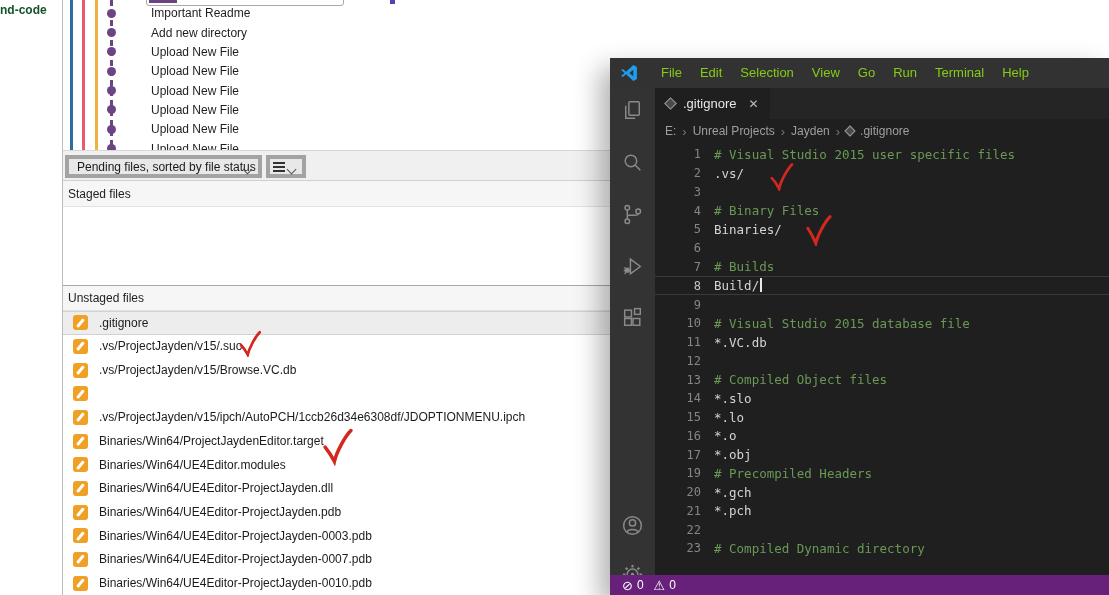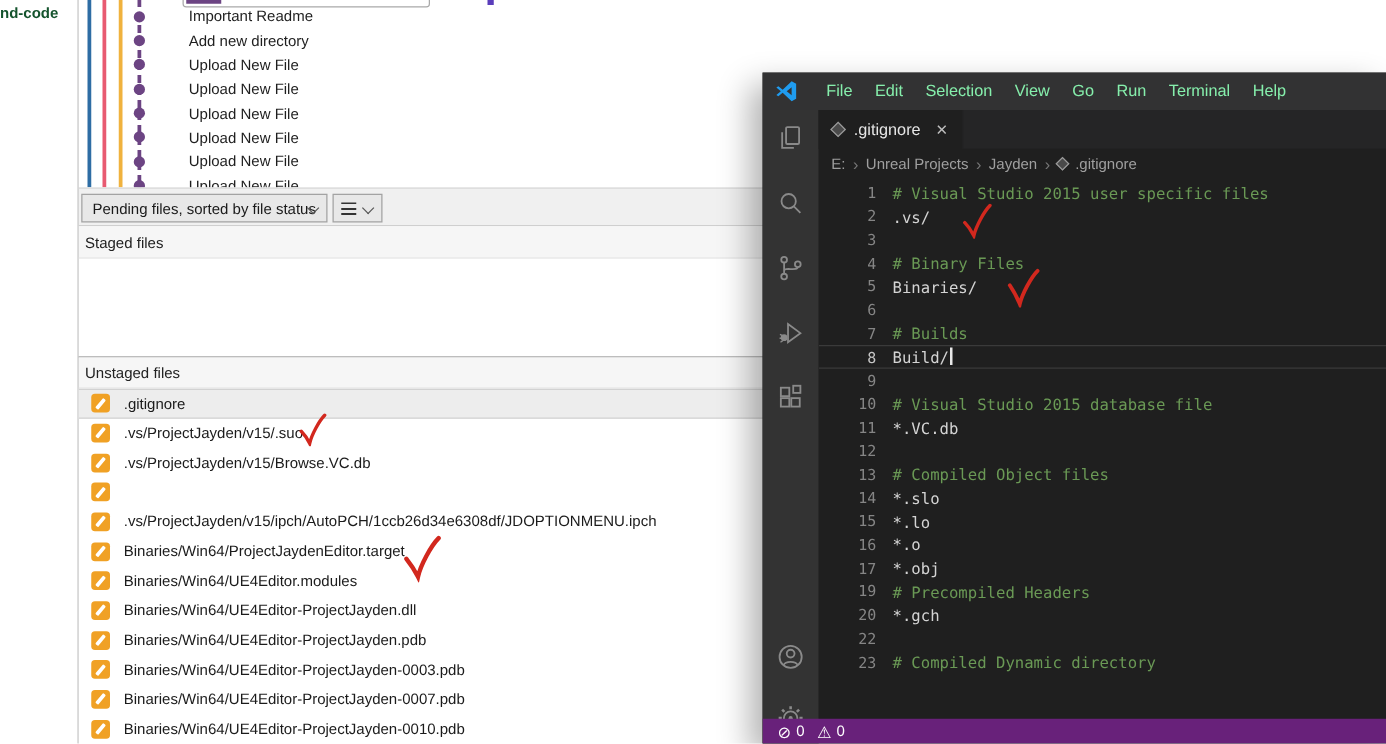--- a/index.html
+++ b/index.html
@@ -19,21 +19,21 @@
   .commit-rows{position:absolute;left:0;top:3.5px;right:0;}
   .commit-row{position:relative;height:19.35px;display:flex;align-items:center;}
   .commit-dot{position:absolute;left:43.5px;top:5.2px;width:9px;height:9px;border-radius:50%;background:var(--lane4);}
   .commit-msg{margin-left:88px;font-size:12px;color:#1e1e1e;white-space:nowrap;}
   .clip-row{position:absolute;left:83px;top:-9px;width:196px;height:13px;background:#fff;border:1px solid #a9a9a9;border-radius:3px;}
   .clip-purple{position:absolute;left:2px;top:2px;bottom:2px;width:28px;background:var(--lane4);}
   .clip-tick{position:absolute;left:327px;top:0;width:5px;height:4px;background:#5a3dbb;}
 
   .toolbar{position:absolute;left:63px;top:150px;width:557px;height:31px;background:#f0f0f0;
            border-top:1px solid #d8d8d8;border-bottom:1px solid #cfcfcf;box-sizing:border-box;}
-  .combo{position:absolute;top:4px;height:23px;background:#e8e8e8;border:1px solid #a3a3a3;
+  .combo{position:absolute;top:4px;height:23px;background:#e8e8e8;border:4px solid #a3a3a3;
          display:flex;align-items:center;font-size:12px;color:#1a1a1a;box-sizing:border-box;}
   .combo-filter{left:2px;width:197px;padding-left:8px;}
   .combo-view{left:203px;width:40px;justify-content:center;}
   .chev{position:absolute;right:7px;top:7px;width:6px;height:6px;border-right:1.6px solid #555;
         border-bottom:1.6px solid #555;transform:rotate(45deg);}
   .burger{width:12px;height:10px;margin-right:14px;
           background:repeating-linear-gradient(180deg,#333 0 1.6px,transparent 1.6px 4.2px);}
 
   .section-header{position:absolute;left:63px;width:557px;background:#f6f6f6;display:flex;align-items:center;
                   font-size:12px;color:#222;padding-left:5px;box-sizing:border-box;border-bottom:1px solid #e2e2e2;}
@@ -49,21 +49,21 @@
   .file-icon::before{content:"";position:absolute;left:6px;top:2.5px;width:2.6px;height:10px;background:#fff;
                      border-radius:1px;transform:rotate(40deg);}
   .file-path{margin-left:11px;font-size:12px;color:#1b1b1b;white-space:nowrap;}
 
   
   .vscode{position:absolute;left:610px;top:58px;width:499px;height:537px;background:#1f1f1f;
           box-shadow:-10px 10px 24px rgba(0,0,0,.30);overflow:hidden;}
   .titlebar{position:absolute;left:0;top:0;right:0;height:30px;background:#323233;display:flex;align-items:center;}
   .vs-logo{width:18px;height:18px;margin-left:10px;flex:none;}
   .menubar{display:flex;margin-left:14px;}
-  .menu-item{padding:4px 9px;font-size:13px;color:#86efac;line-height:30px;white-space:nowrap;}
+  .menu-item{padding:4px 9px;font-size:13px;color:#84cc16;line-height:30px;white-space:nowrap;}
 
   .activitybar{position:absolute;left:0;top:30px;width:45px;bottom:0;background:#333333;}
   .act-icon{position:absolute;left:10px;width:25px;height:25px;}
   .act-icon svg{width:25px;height:25px;stroke:#8a8a8a;fill:none;stroke-width:1.4;}
 
   .editor-group{position:absolute;left:45px;top:30px;right:0;bottom:20px;background:#1f1f1f;}
   .tabbar{position:absolute;left:0;top:0;right:0;height:31px;background:#252526;}
   .tab{position:absolute;left:0;top:0;height:31px;background:#1f1f1f;display:flex;align-items:center;
        padding:0 11px;border-right:1px solid #252526;}
   .diamond{width:7px;height:7px;border:1.5px solid #9a9a9a;transform:rotate(45deg);flex:none;background:#4a4a4a;}
@@ -450,20 +450,24 @@
           <div class="line comment">
             <span class="ln">19</span>
             <span class="txt"># Precompiled Headers</span>
           </div>
 
           <div class="line code">
             <span class="ln">20</span>
             <span class="txt">*.gch</span>
           </div>
 
+          <div class="line code">
+            <span class="ln">21</span>
+            <span class="txt">*.pch</span>
+          </div>
 
           <div class="line code">
             <span class="ln">22</span>
             <span class="txt"></span>
           </div>
 
           <div class="line comment">
             <span class="ln">23</span>
             <span class="txt"># Compiled Dynamic directory</span>
           </div>

